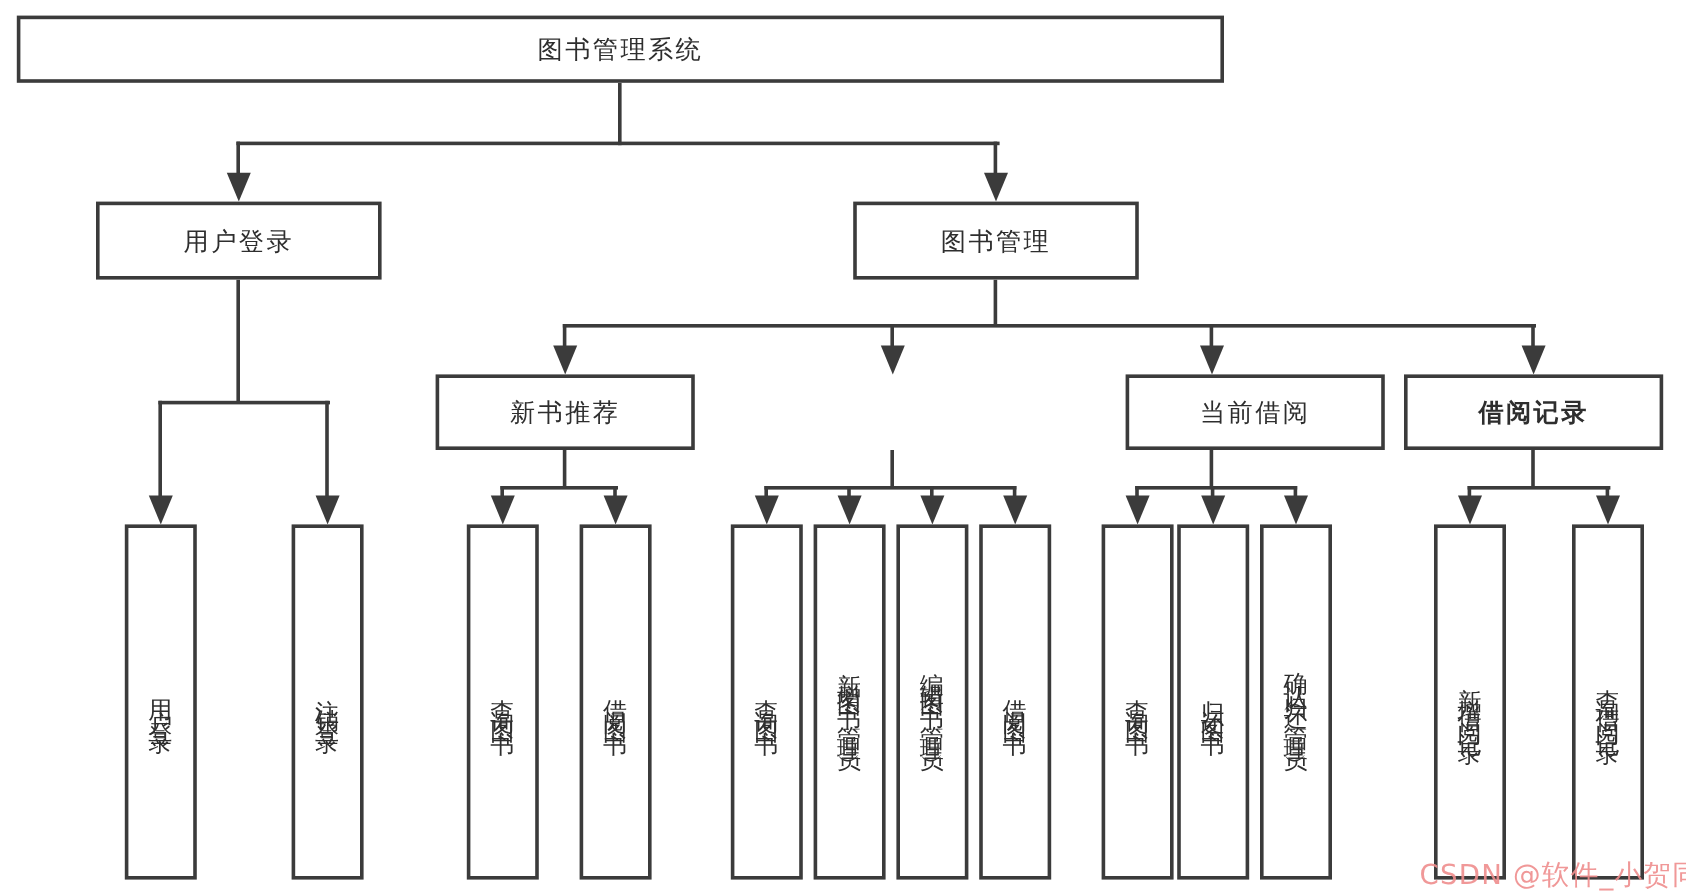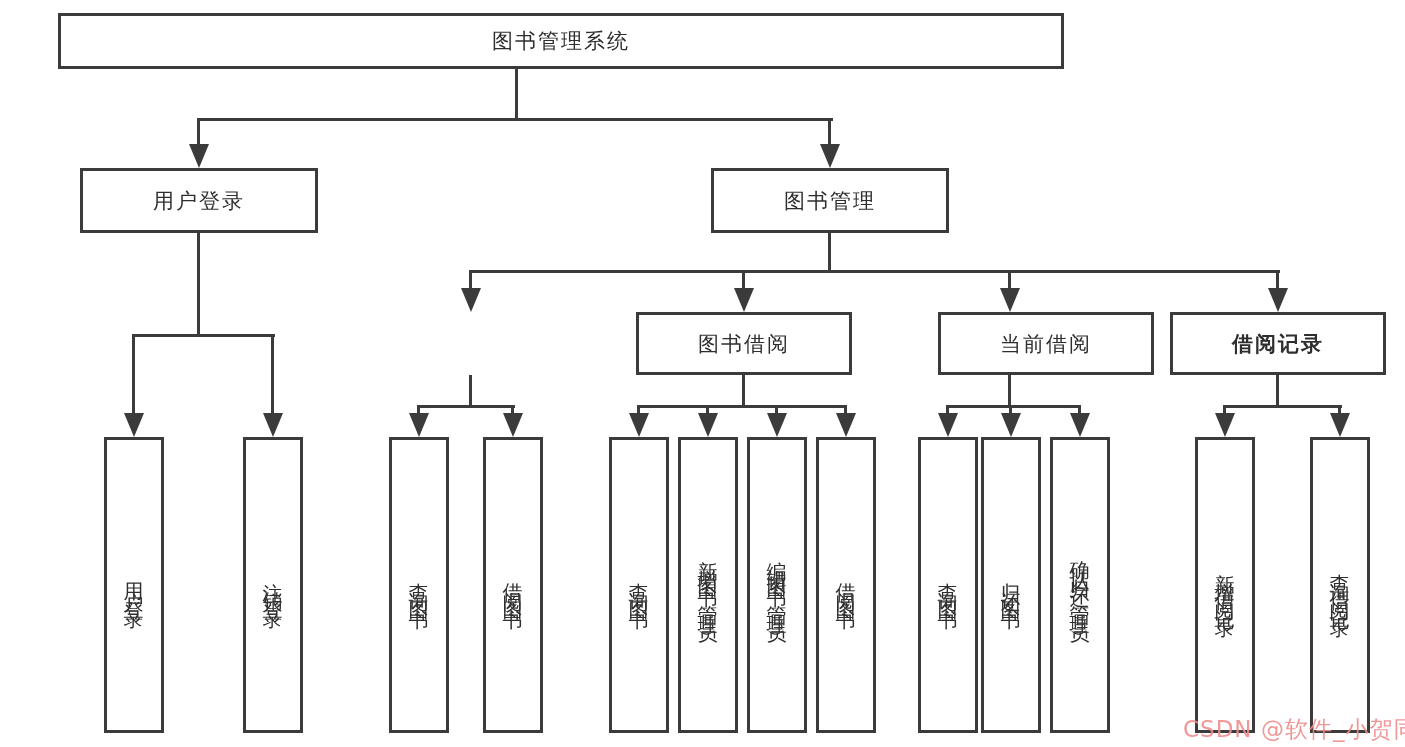--- a/index.html
+++ b/index.html
@@ -57,21 +57,21 @@
     opacity: 0.9;
     z-index: 6;
     white-space: nowrap;
   }
 </style>
 </head>
 <body>
 
 <div id="stage">
 
-  <div class="node" style="left:14px; top:13px; width:1006px; height:56px;margin-left:44px;">图书管理系统</div>
+  <div class="node" style="left:14px; top:13px; width:1006px; height:56px;">图书管理系统</div>
 
   <div class="line" style="left:515px; top:69px; width:3px; height:52px;"></div>
   <div class="line" style="left:197px; top:118px; width:636px; height:3px;"></div>
   <div class="line" style="left:197px; top:118px; width:3px; height:28px;"></div>
   <div class="arrow" style="left:189px; top:144px;"></div>
   <div class="line" style="left:828px; top:118px; width:3px; height:28px;"></div>
   <div class="arrow" style="left:820px; top:144px;"></div>
 
   <div class="node" style="left:80px; top:168px; width:238px; height:65px;">用户登录</div>
   <div class="node" style="left:711px; top:168px; width:238px; height:65px;text-align:center;">图书管理</div>
@@ -80,21 +80,21 @@
   <div class="line" style="left:469px; top:270px; width:811px; height:3px;"></div>
   <div class="line" style="left:469px; top:270px; width:3px; height:20px;"></div>
   <div class="arrow" style="left:461px; top:288px;"></div>
   <div class="line" style="left:742px; top:270px; width:3px; height:20px;"></div>
   <div class="arrow" style="left:734px; top:288px;"></div>
   <div class="line" style="left:1008px; top:270px; width:3px; height:20px;"></div>
   <div class="arrow" style="left:1000px; top:288px;"></div>
   <div class="line" style="left:1276px; top:270px; width:3px; height:20px;"></div>
   <div class="arrow" style="left:1268px; top:288px;"></div>
 
-  <div class="node" style="left:636px; top:312px; width:216px; height:63px;">图书借阅</div>
+  <div class="node" style="left:363px; top:312px; width:216px; height:63px;">新书推荐</div>
   <div class="node" style="left:902px; top:312px; width:216px; height:63px;margin-left:36px;">当前借阅</div>
   <div class="node" style="left:1170px; top:312px; width:216px; height:63px;font-weight:bold;">借阅记录</div>
 
   <div class="line" style="left:197px; top:233px; width:3px; height:103px;"></div>
   <div class="line" style="left:132px; top:334px; width:143px; height:3px;"></div>
   <div class="line" style="left:132px; top:334px; width:3px; height:81px;"></div>
   <div class="arrow" style="left:124px; top:413px;"></div>
   <div class="line" style="left:271px; top:334px; width:3px; height:81px;"></div>
   <div class="arrow" style="left:263px; top:413px;"></div>
 

